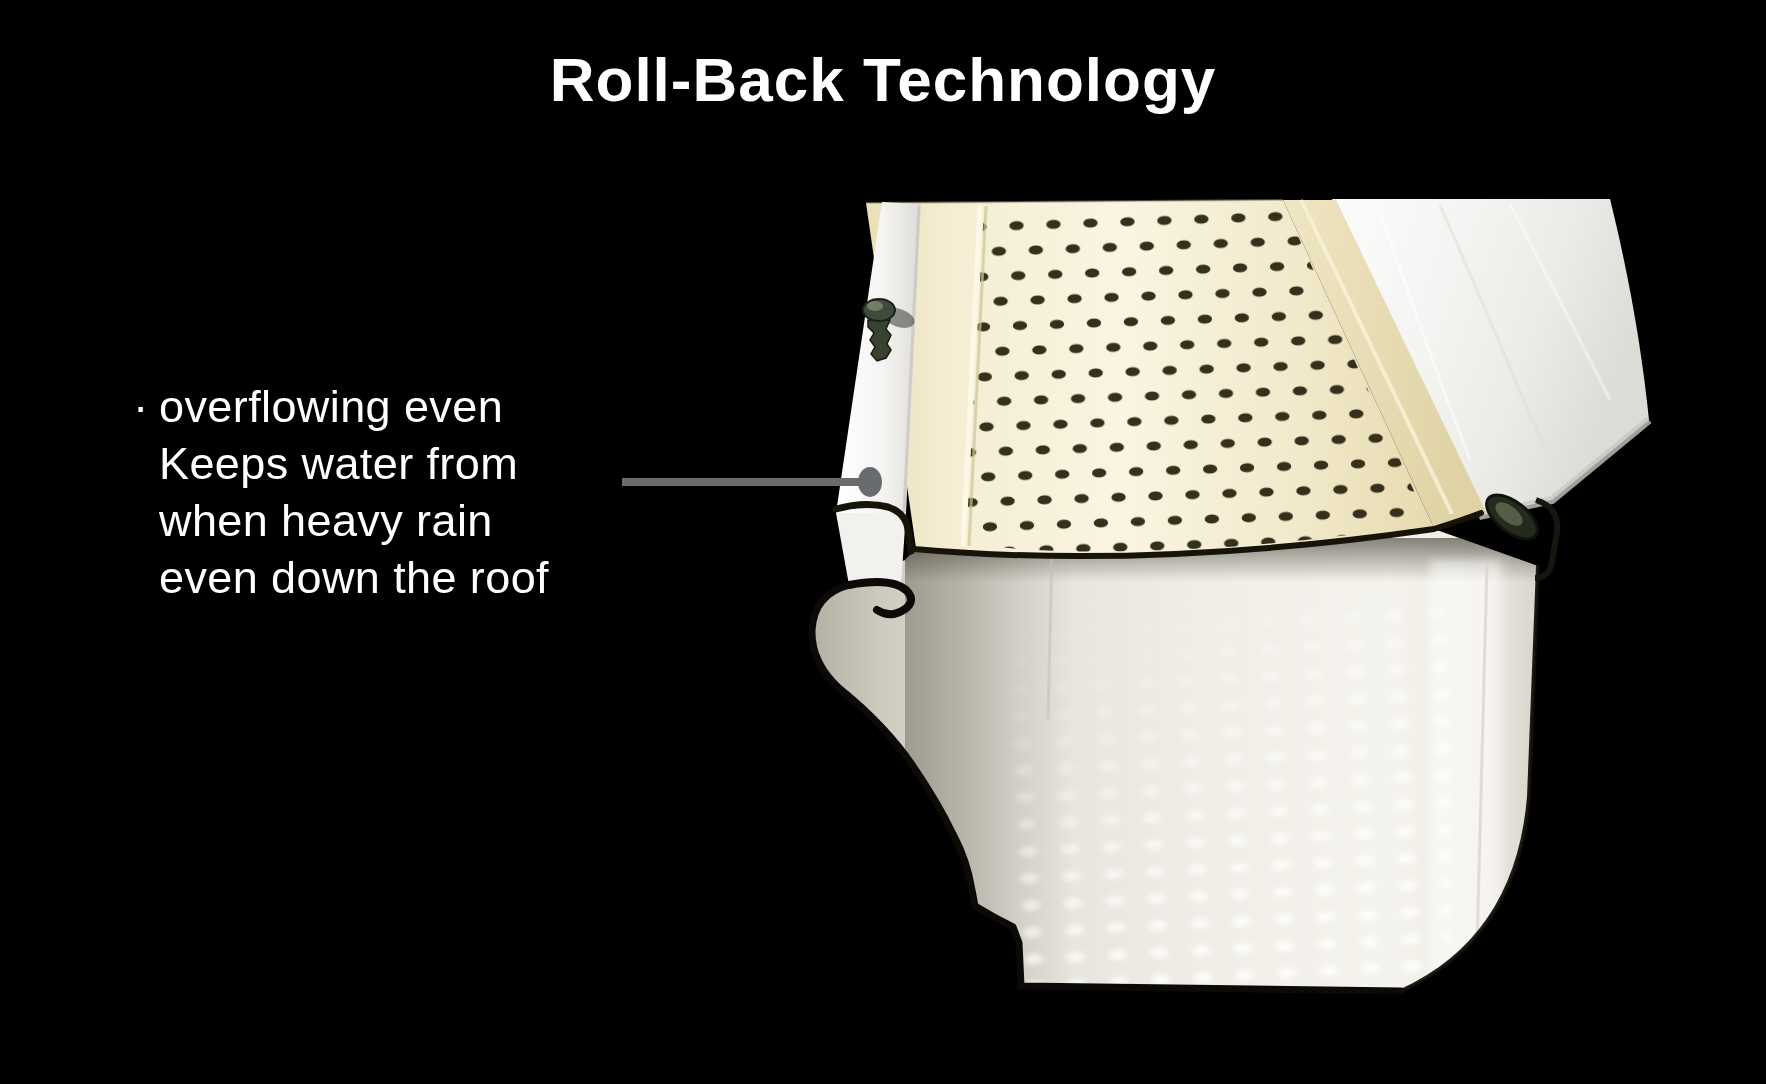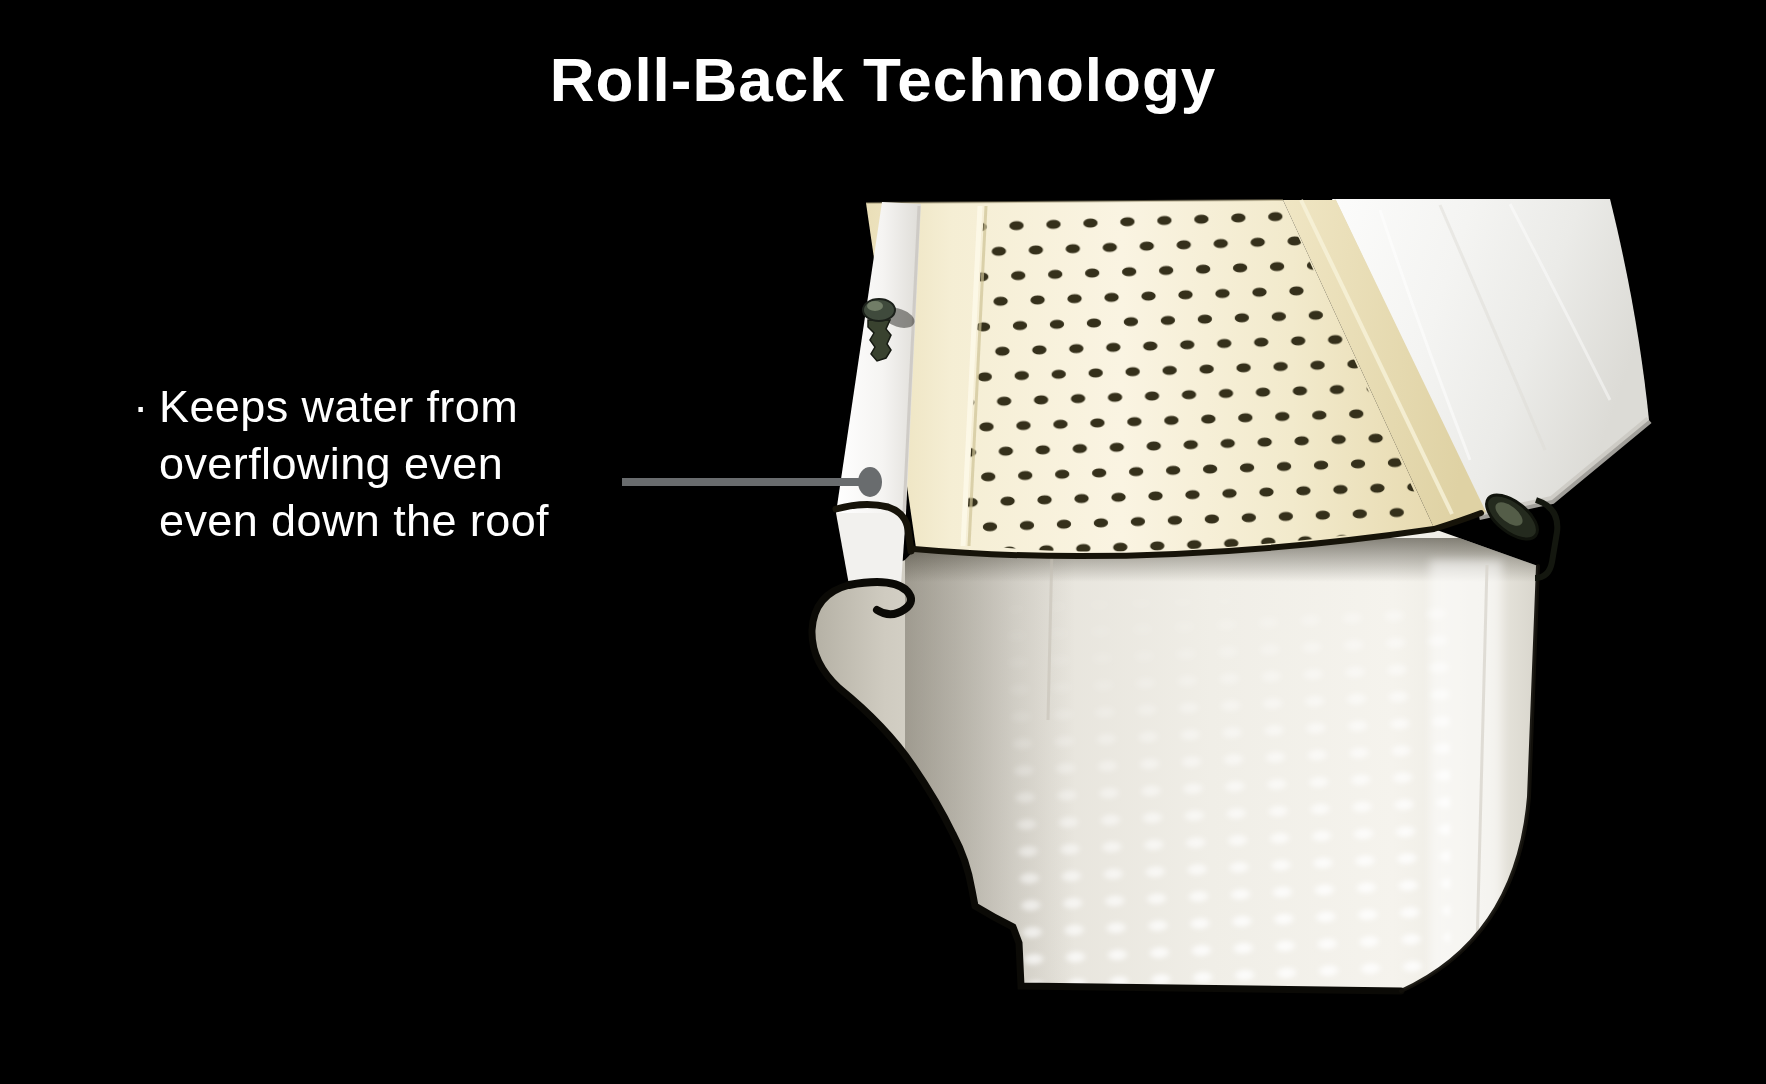--- a/index.html
+++ b/index.html
@@ -26,22 +26,23 @@
 </head>
 <body>
 
 <div class="stage">
 
   <div class="title">Roll-Back Technology</div>
 
   <div class="annotation">
     <span class="bullet">·</span>
     <div class="lines">
+      <div>overflowing even</div>
       <div>Keeps water from</div>
-      <div>overflowing even</div>
+      <div>when heavy rain</div>
       <div>even down the roof</div>
     </div>
   </div>
 
   <svg class="photo" viewBox="0 0 1766 1084" width="1766" height="1084" xmlns="http://www.w3.org/2000/svg">
     <defs>
       <linearGradient id="panelGrad" x1="0" y1="0" x2="1" y2="0">
         <stop offset="0" stop-color="#eadfb8"></stop>
           <stop offset=".15" stop-color="#f5eed4"></stop>
         <stop offset=".45" stop-color="#faf4e2"></stop>

